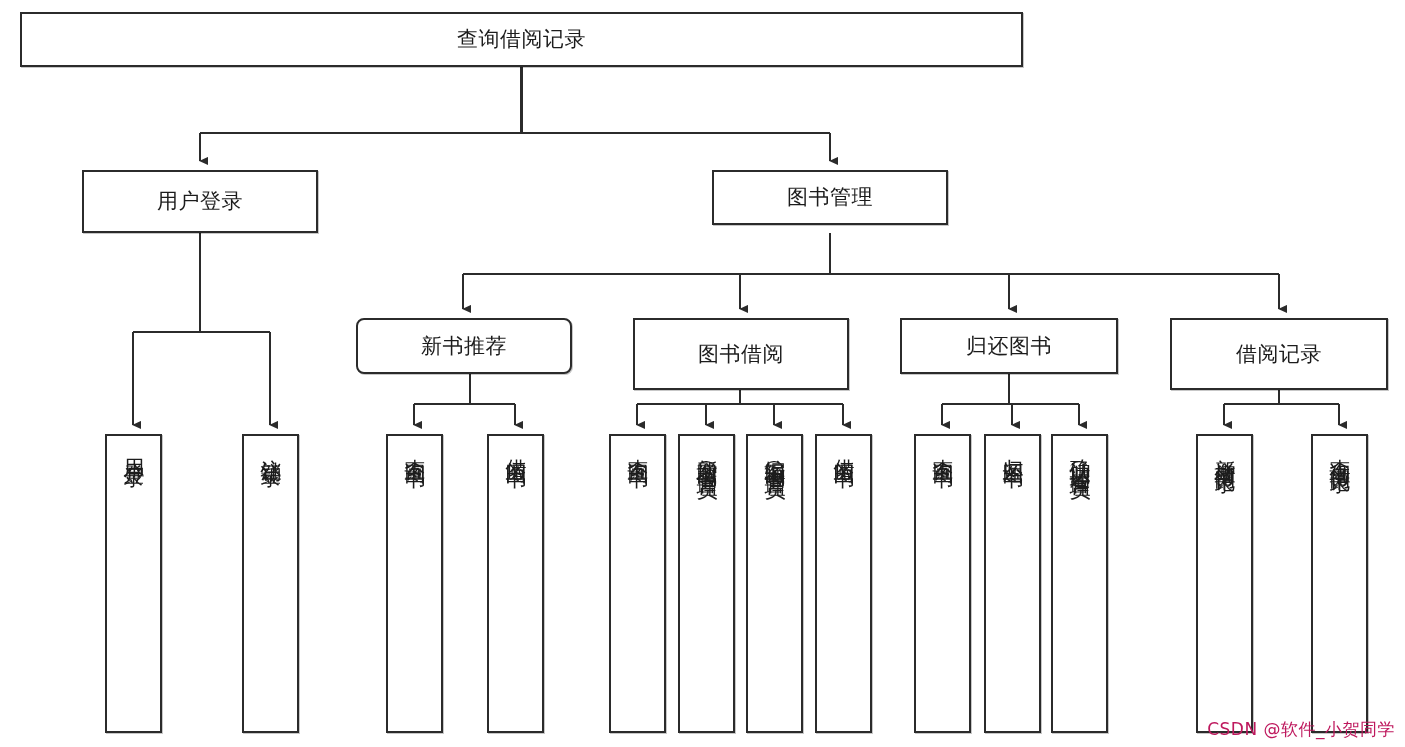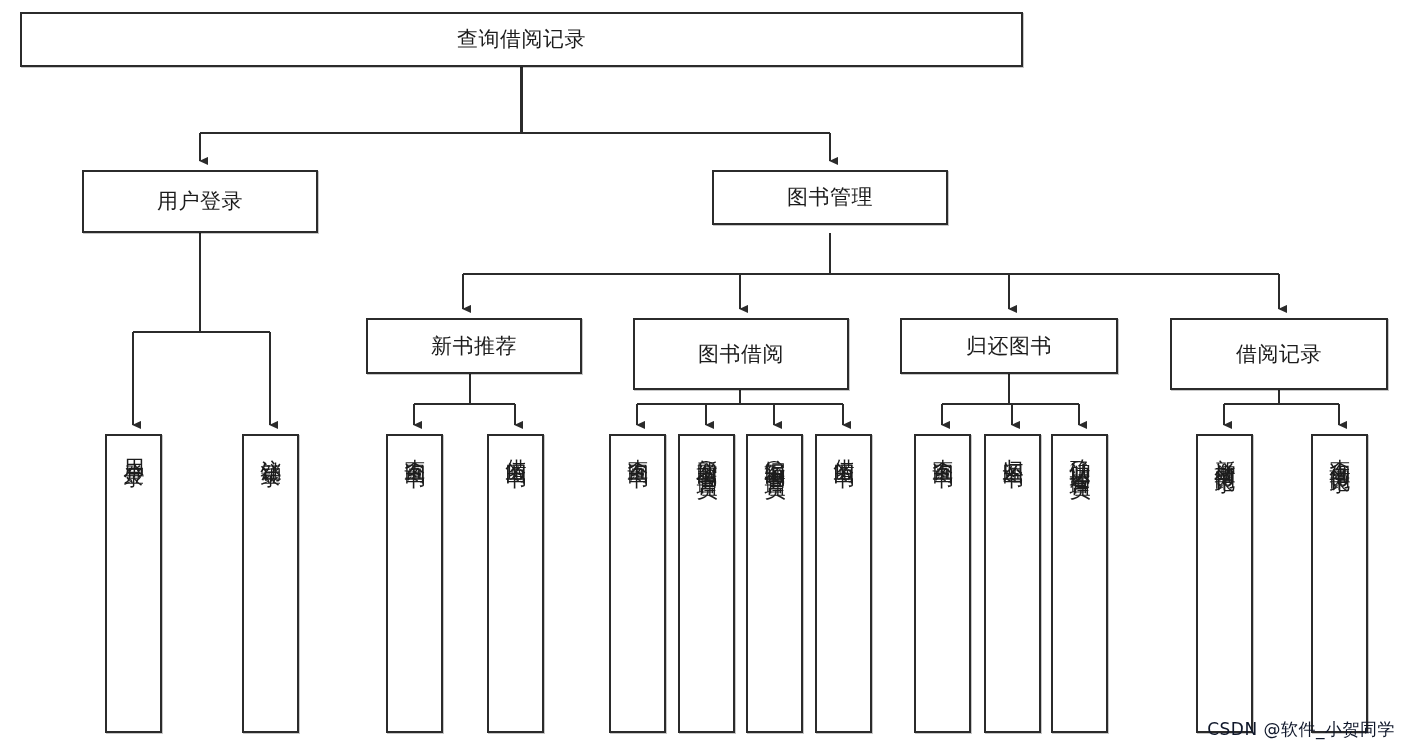--- a/index.html
+++ b/index.html
@@ -54,21 +54,21 @@
     white-space: normal;
     letter-spacing: 3px;
     font-size: 21px;
     line-height: 1;
     max-height: 290px;
   }
   #watermark {
     position: absolute;
     right: 10px;
     bottom: 6px;
-    color: #0f172a;
+    color: #be185d;
     font-size: 17px;
     letter-spacing: 0.5px;
     white-space: nowrap;
     pointer-events: none;
   }
 </style>
 </head>
 <body>
 
 <div id="diagram-root">
@@ -130,21 +130,21 @@
   </div>
 
   <div class="node-box" style="left:82px; top:170px; width:236px; height:63px;">
     <span class="node-label">用户登录</span>
   </div>
 
   <div class="node-box" style="left:712px; top:170px; width:236px; height:55px;">
     <span class="node-label">图书管理</span>
   </div>
 
-  <div class="node-box" style="left:366px; top:318px; width:216px; height:56px;">
+  <div class="node-box" style="left:356px; top:318px; width:216px; height:56px;border-radius:8px;">
     <span class="node-label">新书推荐</span>
   </div>
 
   <div class="node-box" style="left:633px; top:318px; width:216px; height:72px;">
     <span class="node-label">图书借阅</span>
   </div>
 
   <div class="node-box" style="left:900px; top:318px; width:218px; height:56px;">
     <span class="node-label">归还图书</span>
   </div>

